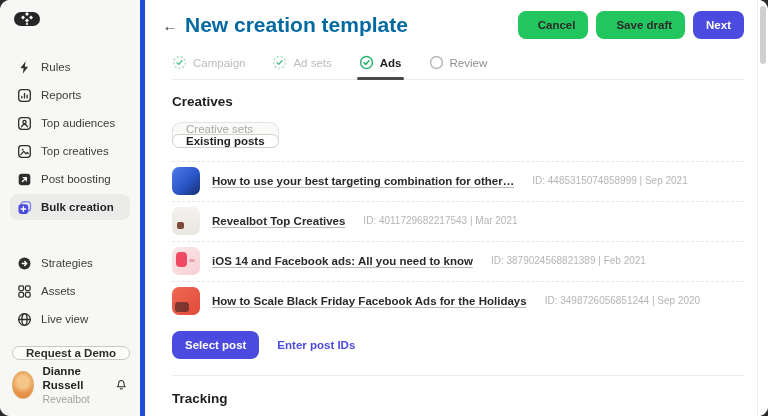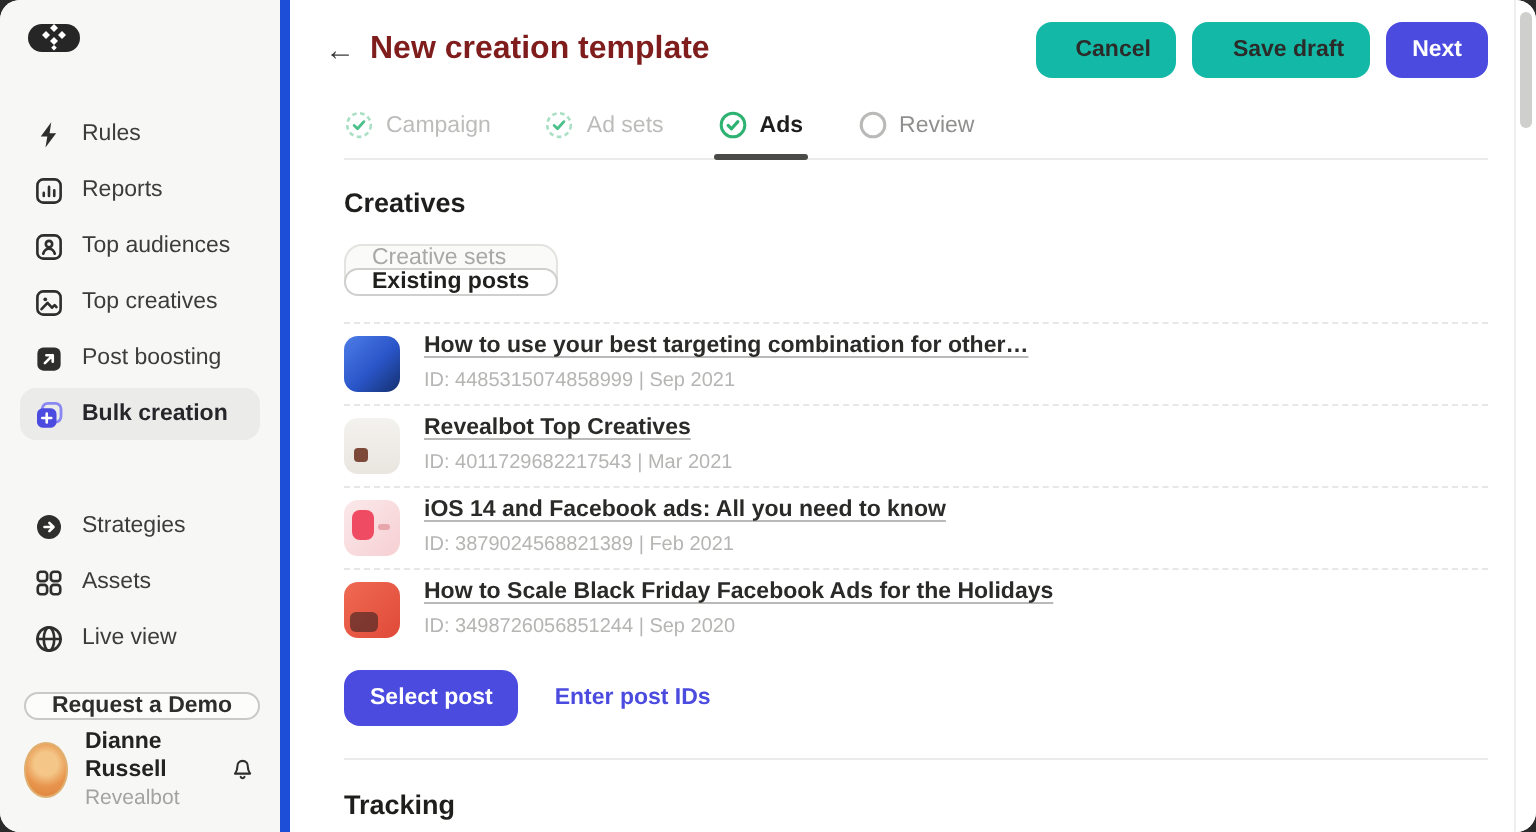--- a/index.html
+++ b/index.html
@@ -46,25 +46,25 @@
 
   
   .main { flex:1; position:relative; background:#fff; }
   .gutter-line { position:absolute; top:0; bottom:0; right:10px; width:1px; background:#efefed; }
   .scroll-thumb { position:absolute; top:6px; right:2px; width:6px; height:58px; background:#cfcfcd; border-radius:3px; }
 
   .topbar {
     display:flex; align-items:center; height:50px; padding:0 24px 0 12px;
   }
   .back { width:26px; text-align:center; font-size:15px; color:#3a3a38; cursor:pointer; }
-  .page-title { font-size:16px; font-weight:bold; color:#7f1d1d; margin-left:2px; }
+  .page-title { font-size:21px; font-weight:bold; color:#0369a1; margin-left:2px; }
   .actions { margin-left:auto; display:flex; gap:8px; }
   .btn { height:28px; border:none; border-radius:8px; font-size:11.5px; font-weight:bold;
          padding:0 13px; cursor:pointer; font-family:inherit; }
-  .btn.ghost { background:#14b8a6; color:#2b2b29;padding-left:20px; }
+  .btn.ghost { background:#22c55e; color:#2b2b29;padding-left:20px; }
   .btn.primary { background:#4b4be0; color:#ffffff; }
 
   .tabs {
     display:flex; align-items:flex-end; gap:27px; margin:2px 24px 0 27px;
     border-bottom:1px solid #ebebE9; height:28px; position:relative;
   }
   .tab { display:flex; align-items:center; gap:6px; font-size:11.5px; padding-bottom:9px; position:relative; cursor:pointer; }
   .tab svg { width:15px; height:15px; }
   .tab.done span { color:#bcbcba; }
   .tab.active span { color:#1e1e1c; font-weight:bold; }
@@ -97,21 +97,21 @@
   }
   .thumb { width:28px; height:28px; border-radius:7px; flex:0 0 28px; position:relative; overflow:hidden; }
   .thumb-1 { background:linear-gradient(135deg,#4d7de8 0%,#2a55c8 55%,#14306e 100%); }
   .thumb-2 { background:linear-gradient(180deg,#f4f2ee 0%,#e9e6e0 100%); }
   .thumb-2::after { content:""; position:absolute; left:5px; bottom:6px; width:7px; height:7px; border-radius:2px; background:#7d4a3a; }
   .thumb-3 { background:linear-gradient(135deg,#fbe9ea 0%,#f6cfd3 100%); }
   .thumb-3::before { content:""; position:absolute; left:4px; top:5px; width:11px; height:15px; border-radius:4px; background:#ef4b62; }
   .thumb-3::after { content:""; position:absolute; right:5px; top:12px; width:6px; height:3px; border-radius:2px; background:#e7a6ab; }
   .thumb-4 { background:linear-gradient(135deg,#ef6a52 0%,#e04a39 100%); }
   .thumb-4::after { content:""; position:absolute; left:3px; bottom:3px; width:14px; height:10px; border-radius:3px; background:rgba(40,30,30,.55); }
-  .post-text { display:flex; flex-direction:column; gap:6px; }
+  .post-text { display:flex; gap:18px; }
   .post-title {
     font-size:11.5px; font-weight:bold; color:#2a2a28; text-decoration:underline;
     text-decoration-color:#b9b9b7; text-underline-offset:2px; cursor:pointer;
   }
   .post-meta { font-size:10px; color:#b5b5b3; }
 
   .post-actions { display:flex; align-items:center; gap:18px; margin:10px 0 16px 0; }
   .link { font-size:11.5px; font-weight:bold; color:#4b4be0; cursor:pointer; text-decoration:none; }
 
   .hr { border-top:1px solid #ebebe9; margin-right:0; }

